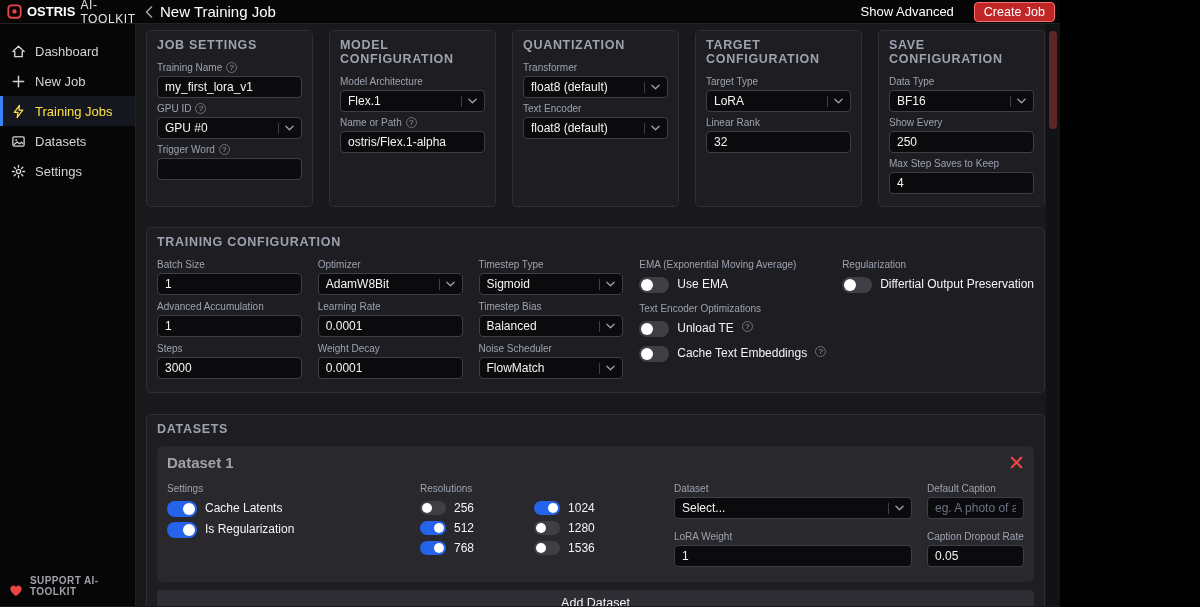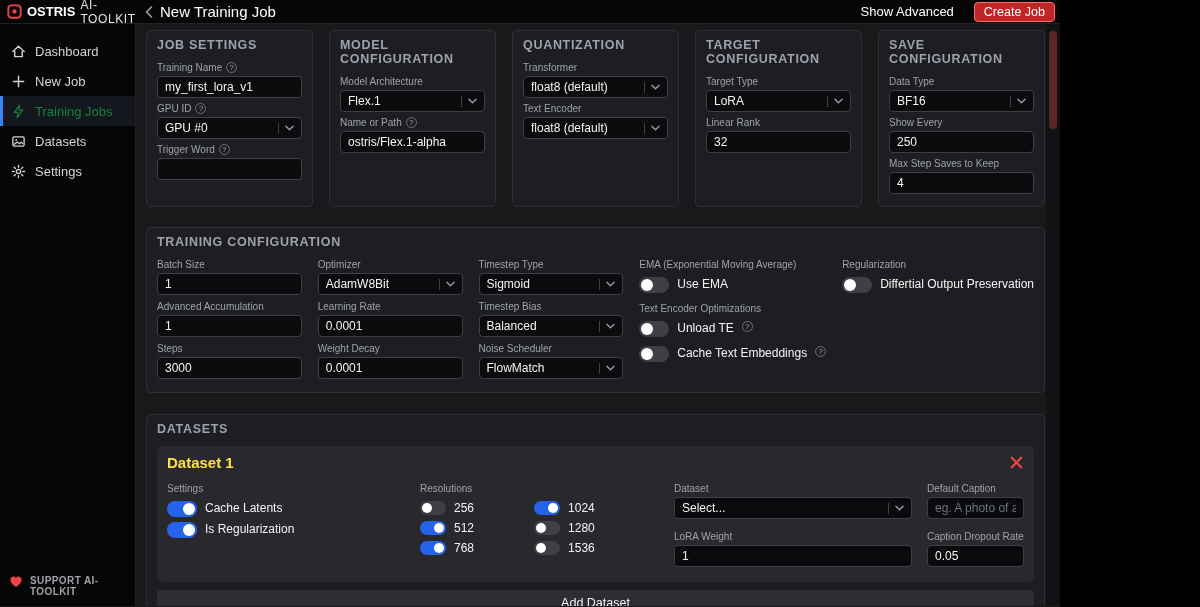--- a/index.html
+++ b/index.html
@@ -20,23 +20,23 @@
   .ghost-btn { background: none; border: none; color: #fff; font-size: 13px; cursor: pointer; font-family: inherit; }
   .primary-btn { background: #c02626; border: 1px solid #f87171; border-radius: 4px; color: #fff;
                  font-size: 12.5px; padding: 2px 9px; height: 20px; cursor: pointer; font-family: inherit; text-align: right; }
 
   
   .shell { display: flex; height: 582px; position: relative; }
   .sidebar { width: 136px; flex: none; background: #060607; border-right: 1px solid #202024;
              padding-top: 12px; position: relative; }
   .side-item { height: 30px; display: flex; align-items: center; gap: 9px; padding: 0 8px;
                color: #d4d4d8; font-size: 13px; cursor: pointer; border-left: 3px solid transparent; }
-  .side-item.active { background: #14171d; border-left-color: #3b82f6; color: #15803d; }
+  .side-item.active { background: #14171d; border-left-color: #3b82f6; color: #fde047; }
   .sicon { display: flex; align-items: center; }
-  .side-footer { position: absolute; bottom: 9px; left: 9px; display: flex; align-items: flex-start; gap: 7px;
+  .side-footer { position: absolute; bottom: 9px; left: 9px; display: flex; align-items: flex-end; gap: 7px;
                  font-size: 10px; font-weight: 700; letter-spacing: .4px; color: #a1a1aa; cursor: pointer; }
 
   .main { flex: 1; background: #19191c; padding: 6px 15px 0 10px; overflow: hidden; }
 
   
   .panel { background: #1e1e22; border: 1px solid #2f2f35; border-radius: 5px; padding: 7px 10px; }
   .panel-title { font-size: 12.5px; font-weight: 700; letter-spacing: .7px; color: #9ca3af; margin: 0 0 10px; }
   .grid5 { display: grid; grid-template-columns: repeat(5, 1fr); gap: 16px; }
   .grid5 .panel { min-height: 146px; }
   .sec-training { margin-top: 20px; }
@@ -67,21 +67,21 @@
                   border-radius: 50%; background: #fff; }
   .toggle.on { background: #2563eb; }
   .toggle.on .knob { left: 16px; }
   .toggle.sm { width: 26px; height: 14px; }
   .toggle.sm .knob { width: 10px; height: 10px; }
   .toggle.sm.on .knob { left: 14px; }
 
   
   .ds-card { background: #28282d; border-radius: 6px; padding: 8px 10px 10px; }
   .ds-head { display: flex; justify-content: space-between; align-items: center; margin-bottom: 12px; }
-  .ds-title { font-size: 15px; font-weight: 700; color: #fde047; }
+  .ds-title { font-size: 15px; font-weight: 700; color: #a3a3a3; }
   .ds-close { cursor: pointer; display: flex; }
   .ds-grid { display: grid; grid-template-columns: 238px 239px 238px 1fr; column-gap: 15px; row-gap: 7px; }
   .span2 { grid-row: 1 / 3; }
   .res-wrap { display: flex; gap: 60px; }
   .res-col { display: flex; flex-direction: column; gap: 6px; }
   .res-row { display: flex; align-items: center; gap: 8px; }
   .ds-grid .trow { margin-bottom: 5px; }
   .add-btn { display: block; width: 100%; height: 25px; background: #2d2d33; border: none; border-radius: 4px;
              color: #f4f4f5; font-size: 12.5px; font-family: inherit; cursor: pointer; margin-top: 8px; }
 

